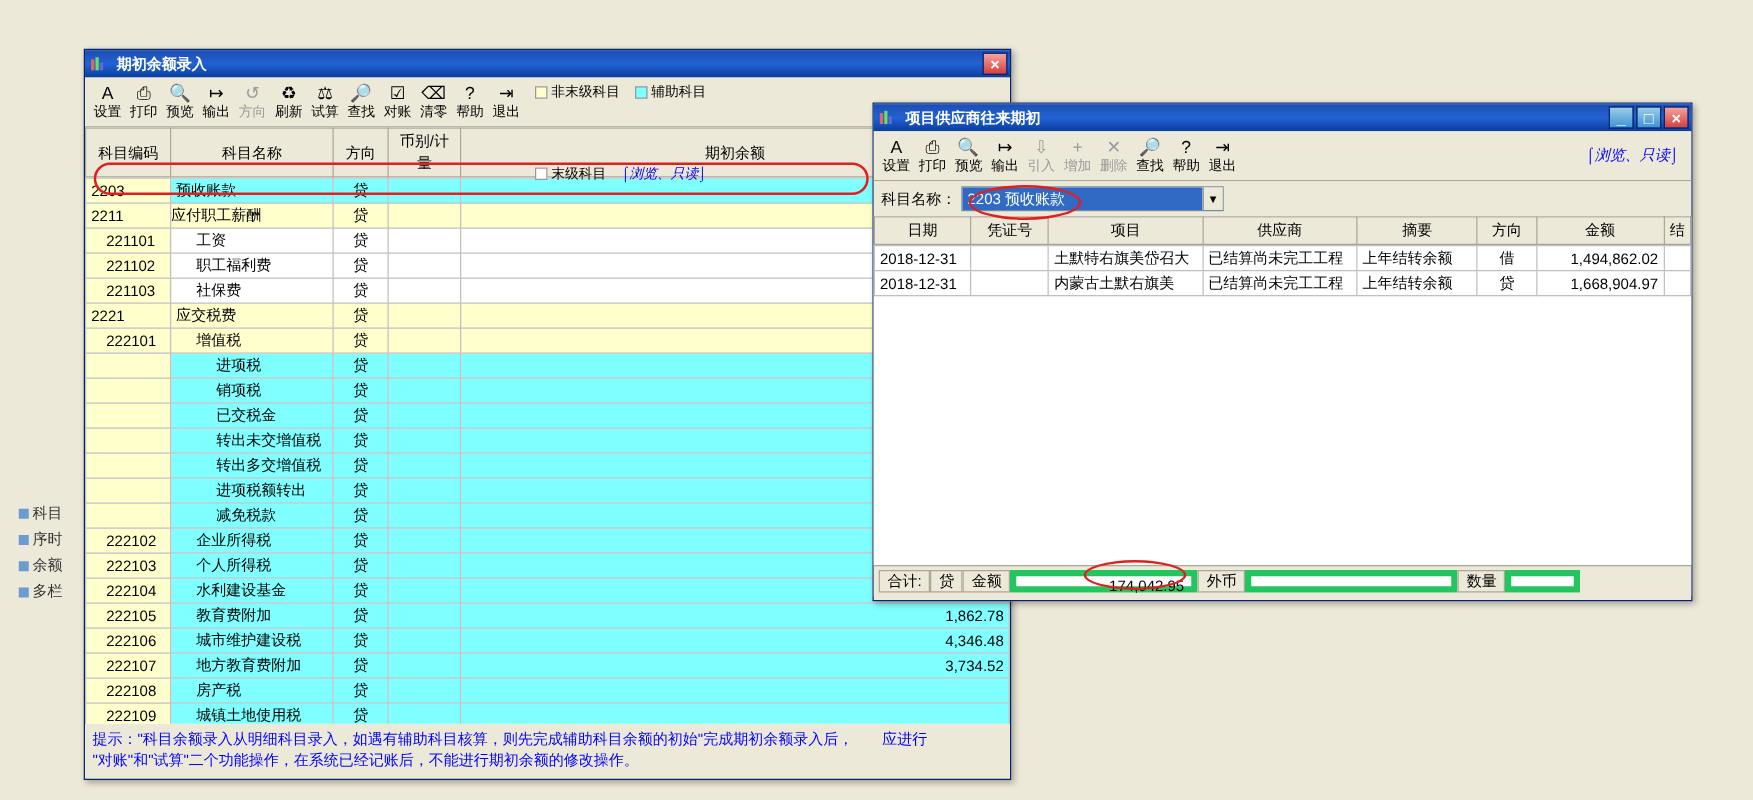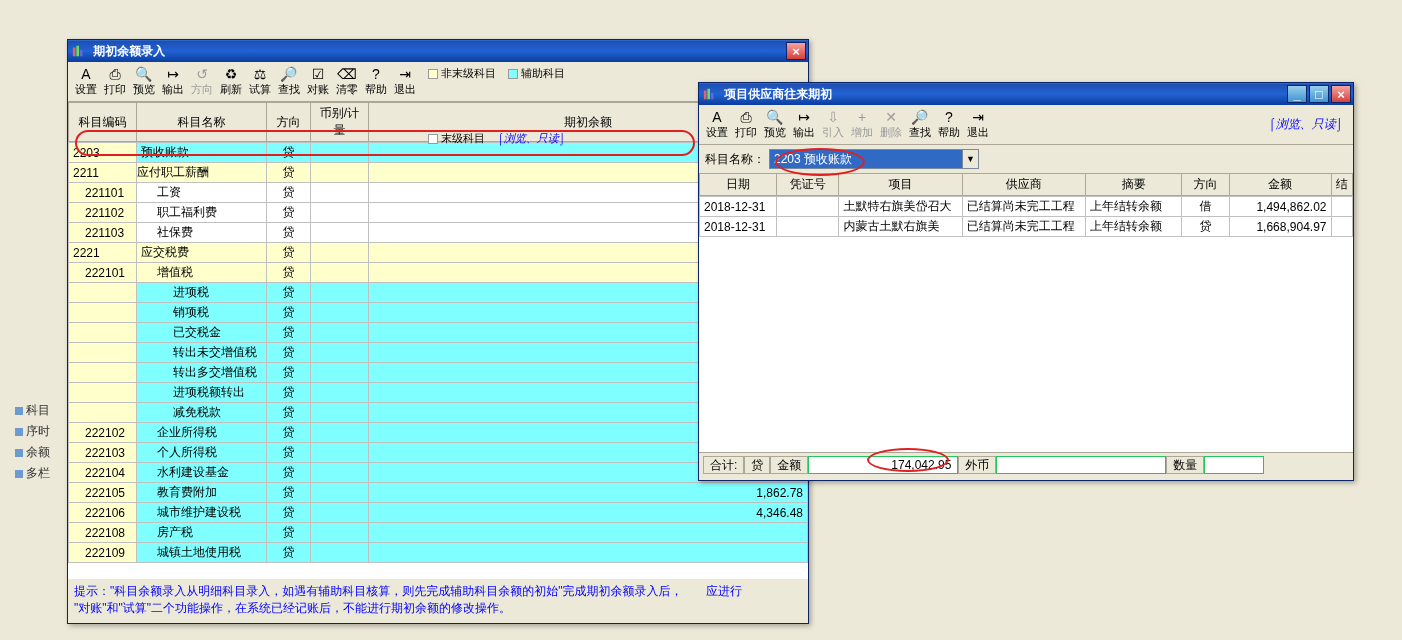--- a/index.html
+++ b/index.html
@@ -43,21 +43,21 @@
 .statusbar { background: #ece9d8; border-top: 1px solid #aca899; height: 20px; display: flex; align-items: center; }
 .statusbar .cell { border: 1px solid #aca899; height: 18px; padding: 0 6px; margin: 0 1px; display: flex; align-items: center; font-size: 12px; }
 
 .fieldrow { padding: 4px 6px; display: flex; align-items: center; gap: 4px; background: #ece9d8; }
 .combo { border: 1px solid #7a8a99; background: #fff; height: 20px; display: flex; align-items: center; }
 .combo .sel { background: #316ac5; color: #fff; padding: 0 4px; flex: 1; height: 100%; display: flex; align-items: center; font-size: 12px; }
 .combo .arrow { width: 16px; height: 18px; background: #ece9d8; border-left: 1px solid #7a8a99; display: flex; align-items: center; justify-content: center; font-size: 9px; font-family: Arial; }
 
 .footerbar { background: #ece9d8; border-top: 1px solid #aca899; padding: 3px 4px; display: flex; align-items: center; gap: 0; }
 .footerbar .chip { border: 1px solid #aca899; background: #ece9d8; padding: 1px 6px; font-size: 12px; height: 18px; display: flex; align-items: center; }
-.footerbar .field { border: 1px solid #22c55e; background: #fff; padding: 1px 6px; font-size: 12px; height: 18px; min-width: 80px; text-align: right; }
+.footerbar .field { border: 5px solid #22c55e; background: #fff; padding: 1px 6px; font-size: 12px; height: 18px; min-width: 80px; text-align: right; }
 
 
 .ann { position: absolute; border: 2px solid #e02020; border-radius: 50%; pointer-events: none; z-index: 100; }
 .ann-line { position: absolute; border: 2px solid #e02020; border-radius: 50px; pointer-events: none; z-index: 100; }
 
 
 #win1 { left: 67px; top: 39px; width: 742px; height: 585px; }
 #win1 .gridbody { height: 437px; overflow: hidden; }
 #win2 { left: 698px; top: 82px; width: 656px; height: 399px; }
 #win2 .gridbody { height: 256px; background: #fff; overflow: auto; }
@@ -303,20 +303,27 @@
               <td class="aux center">贷</td>
               <td class="aux"></td>
               <td class="aux num">1,862.78</td>
             </tr>
             <tr>
               <td class="code" style="padding-left:16px">222106</td>
               <td class="aux" style="padding-left:20px">城市维护建设税</td>
               <td class="aux center">贷</td>
               <td class="aux"></td>
               <td class="aux num">4,346.48</td>
+            </tr>
+            <tr>
+              <td class="code" style="padding-left:16px">222107</td>
+              <td class="aux" style="padding-left:20px">地方教育费附加</td>
+              <td class="aux center">贷</td>
+              <td class="aux"></td>
+              <td class="aux num">3,734.52</td>
             </tr>
             <tr>
               <td class="code" style="padding-left:16px">222108</td>
               <td class="aux" style="padding-left:20px">房产税</td>
               <td class="aux center">贷</td>
               <td class="aux"></td>
               <td class="aux num"></td>
             </tr>
             <tr>
               <td class="code" style="padding-left:16px">222109</td>

